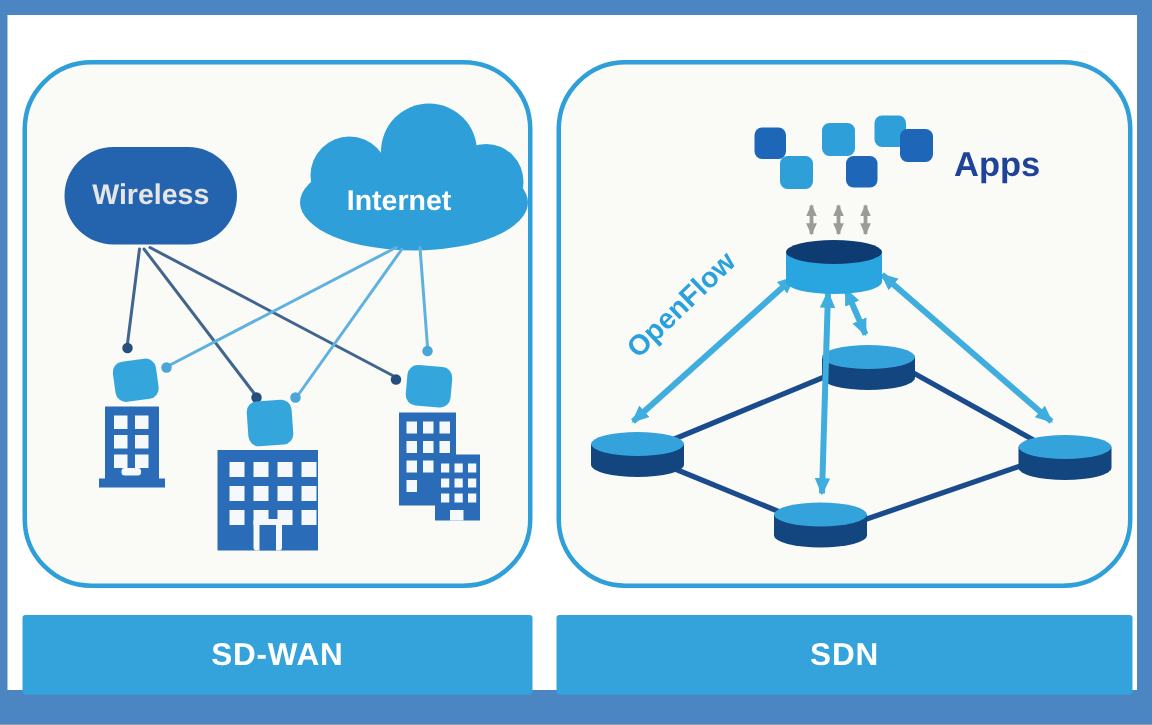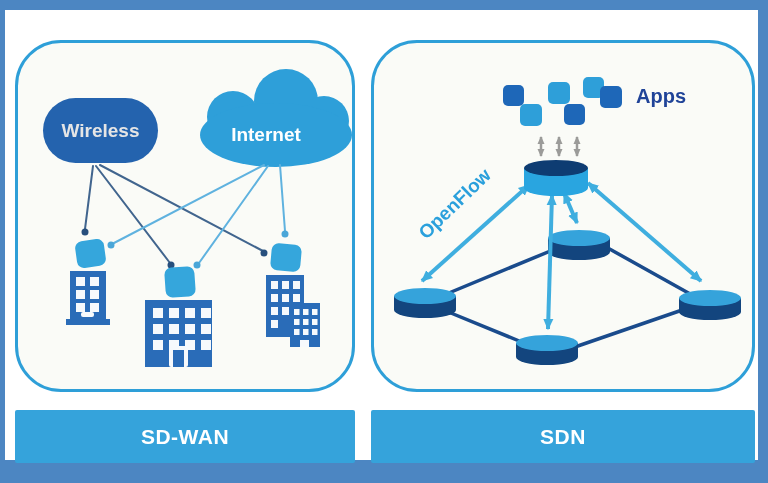--- a/index.html
+++ b/index.html
@@ -29,22 +29,22 @@
     position:absolute;left:25px;top:55px;width:115px;height:65px;
     background:var(--wireless-fill);border-radius:33px;
     display:flex;align-items:center;justify-content:center;
   }
   .wireless span{color:#e5e5e5;font-weight:700;font-size:19px;}
   .label-internet{
     position:absolute;left:183px;top:81px;width:130px;text-align:center;
     color:#fff;font-weight:700;font-size:19px;
   }
   .label-apps{
-    position:absolute;left:262px;top:42px;color:var(--apps-text);
-    font-weight:700;font-size:20px;
+    position:absolute;left:262px;top:53px;color:var(--apps-text);
+    font-weight:700;font-size:23px;
   }
   .label-openflow{
     position:absolute;left:14px;top:150px;width:134px;text-align:center;
     color:var(--openflow-text);font-weight:700;font-size:19px;
     transform:rotate(-44deg);transform-origin:center;
   }
   
   .cloud{fill:var(--cloud-fill);}
   .wline{stroke:var(--wireless-line);stroke-width:2;stroke-linecap:round;fill:none;}
   .iline{stroke:var(--internet-line);stroke-width:2;stroke-linecap:round;fill:none;}

